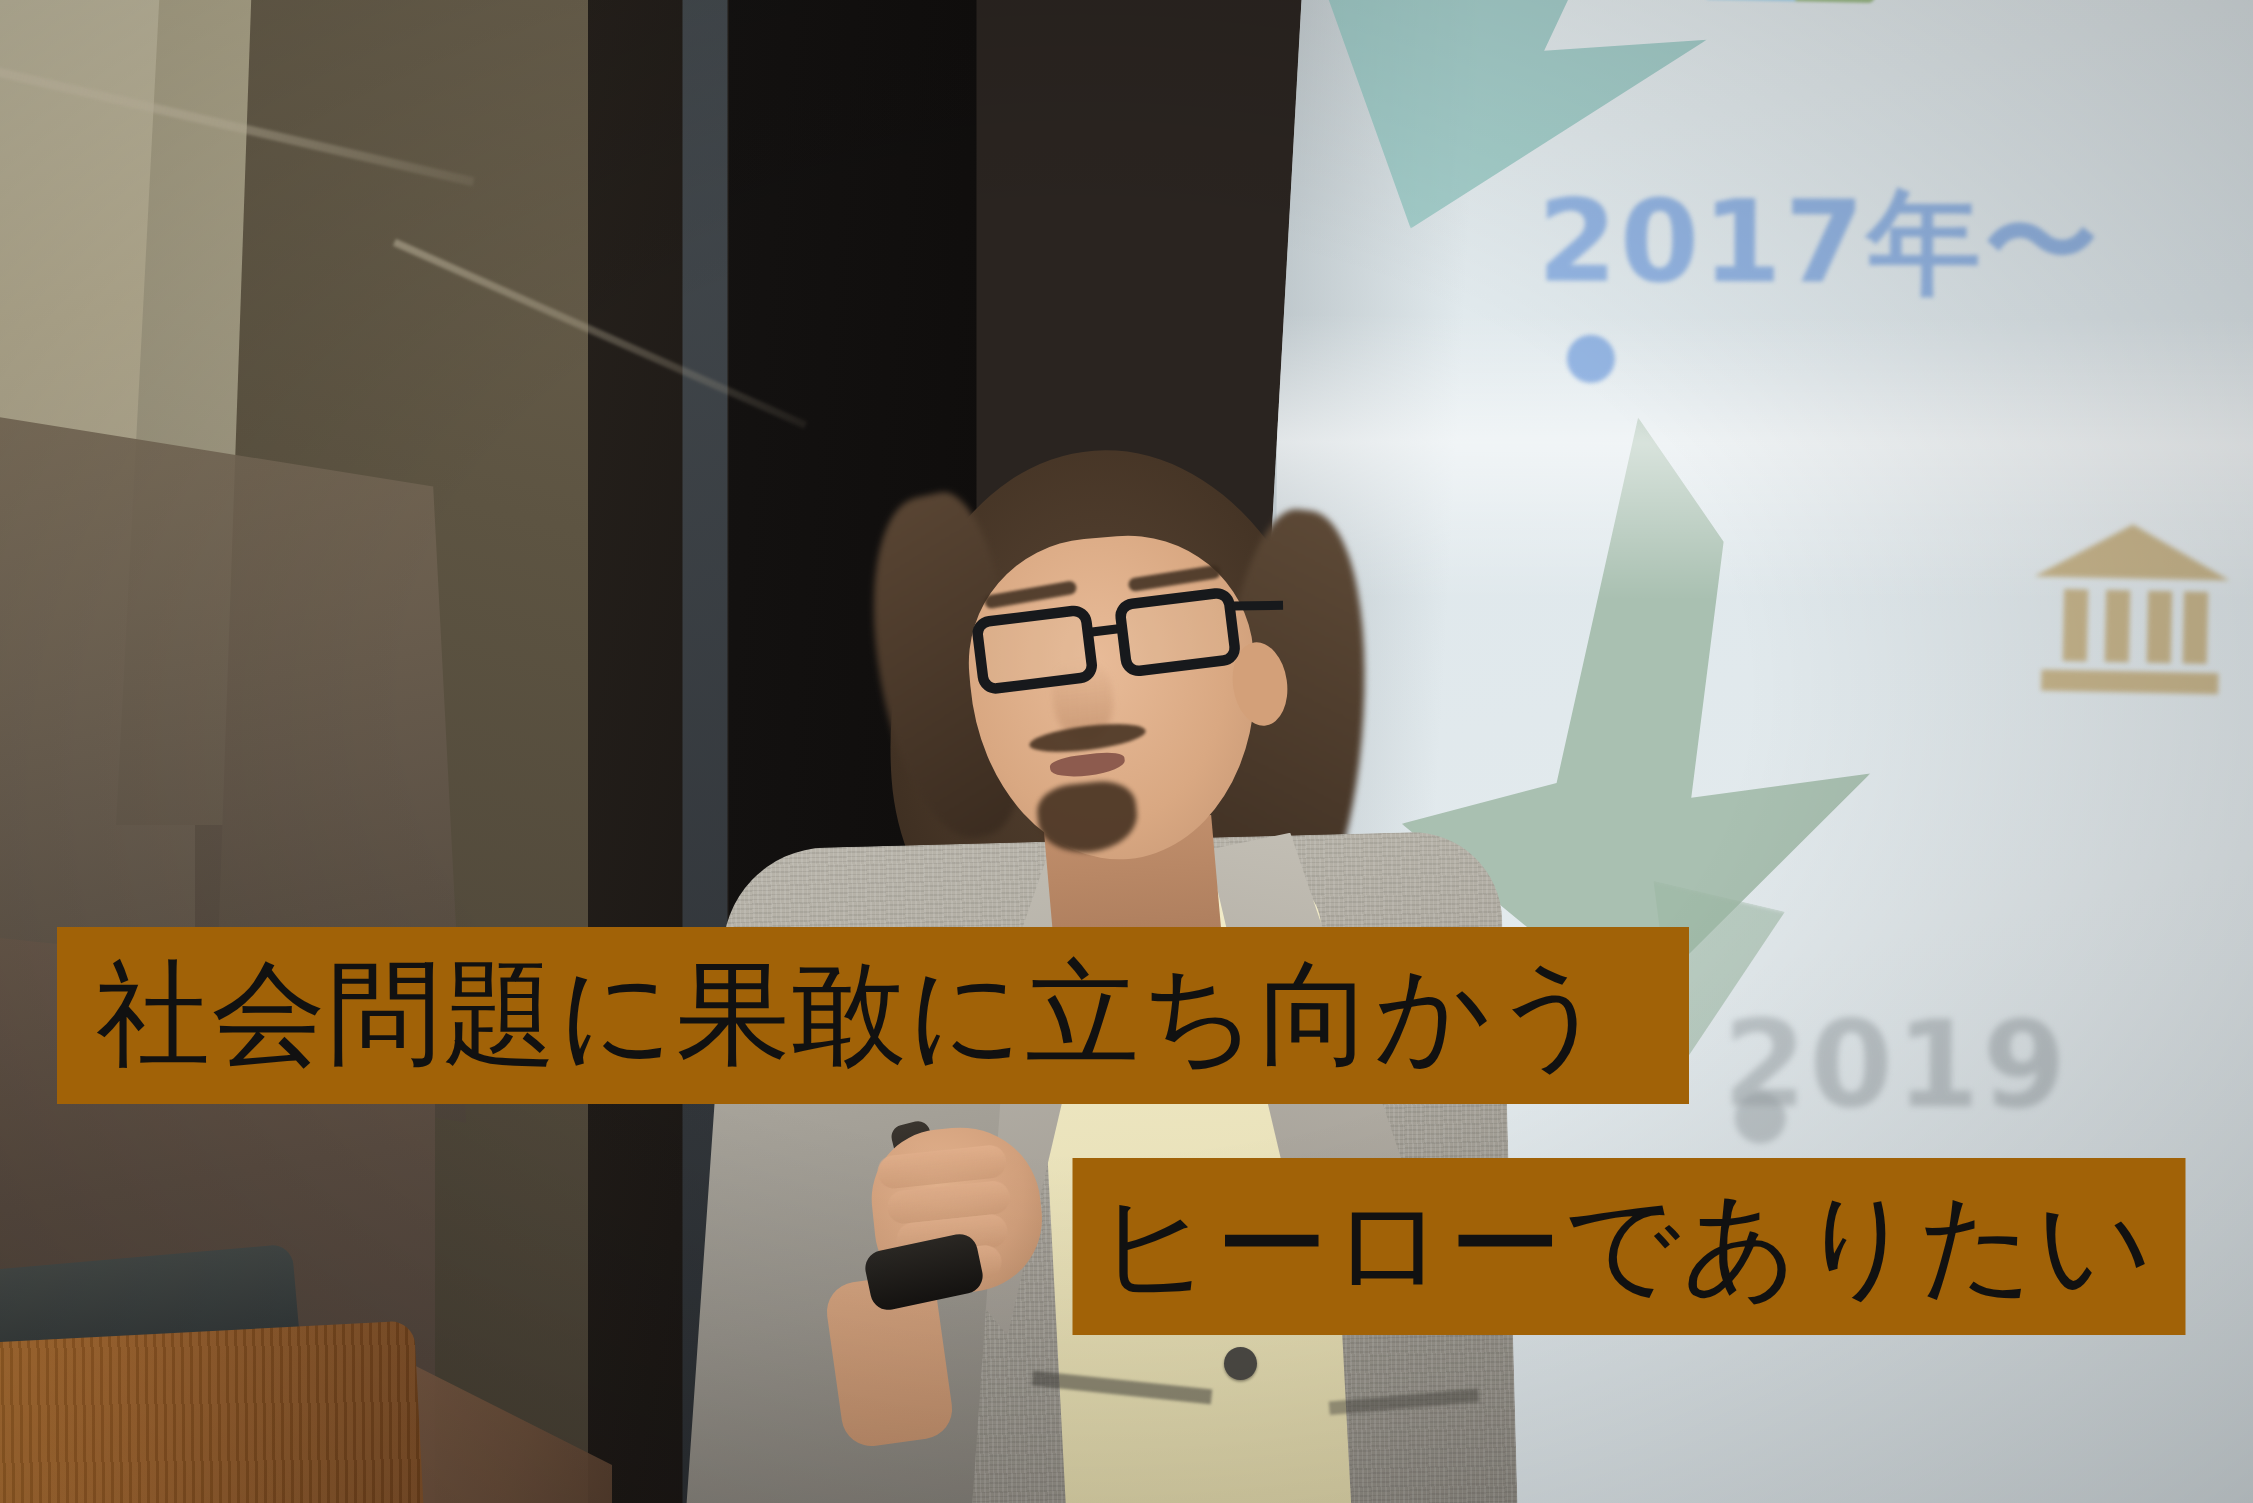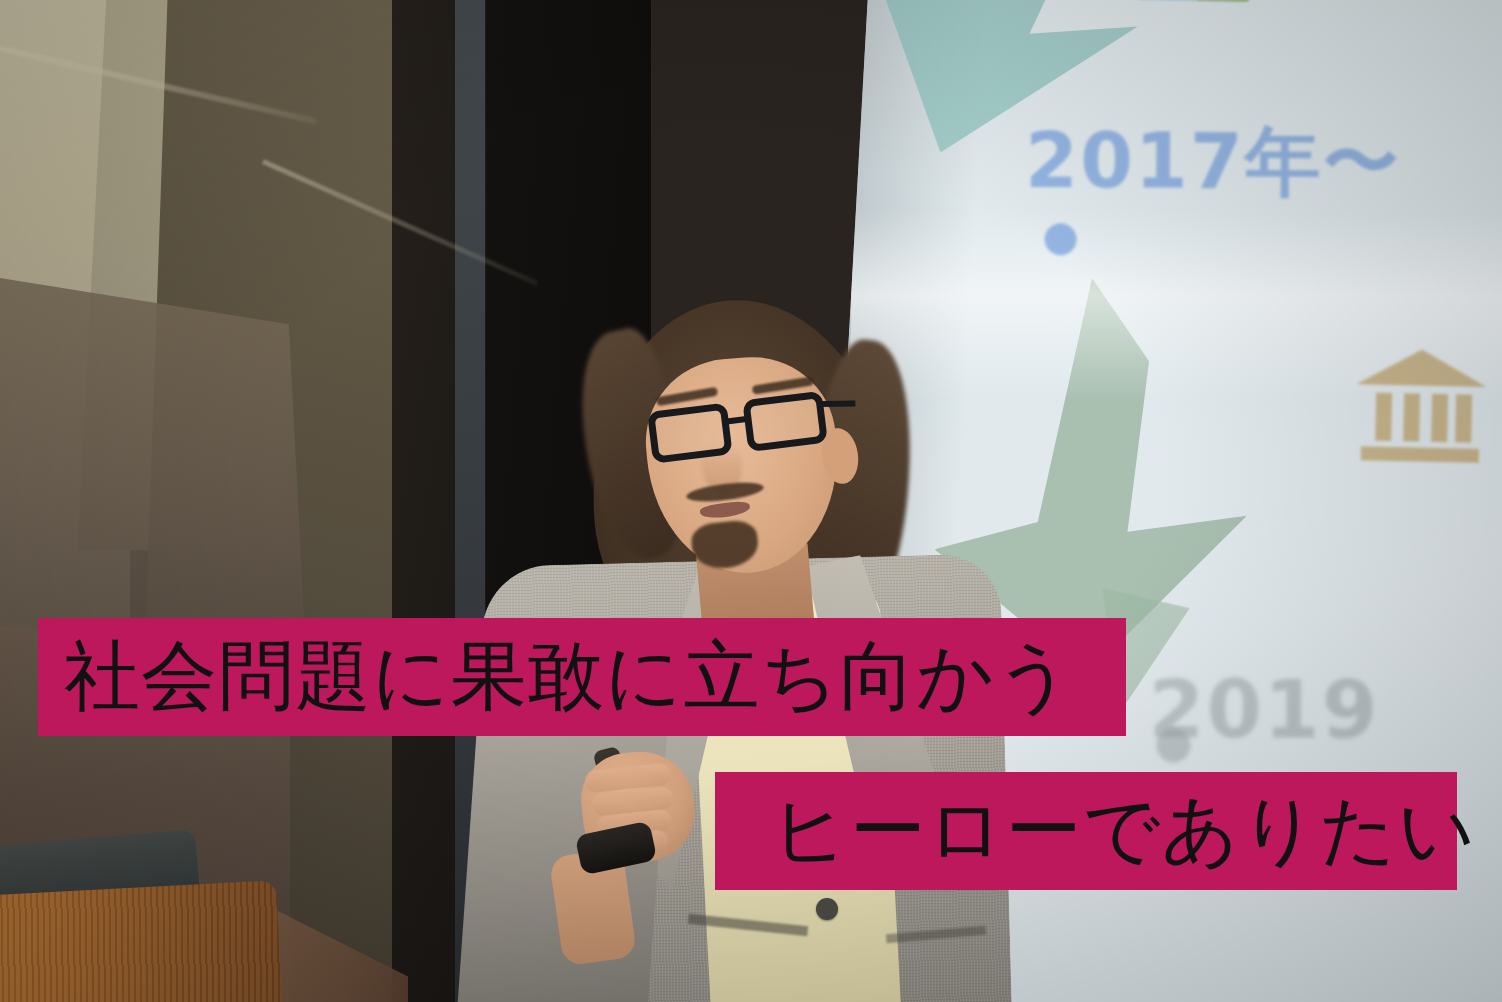--- a/index.html
+++ b/index.html
@@ -538,21 +538,21 @@
     font-size: 62px;
     font-weight: 700;
     letter-spacing: 1px;
     white-space: nowrap;
     text-shadow: 0 1px 2px rgba(0,0,0,.18);
     font-family: "DejaVu Sans", sans-serif;
   }
 
   .caption-band {
     position: absolute;
-    background: #be185d;
+    background: #a16207;
     display: flex;
     align-items: center;
     box-sizing: border-box;
     text-align: center;
   }
   .caption-band span {
     color: #111111;
     font-size: 76px;
     font-weight: 400;
     letter-spacing: 1px;
@@ -560,21 +560,21 @@
     font-family: "DejaVu Sans", sans-serif;
   }
   .caption-line1 {
     left: 38px; top: 618px;
     width: 1088px; height: 118px;
     padding-left: 26px;
   }
   .caption-line2 {
     left: 715px; top: 772px;
     width: 742px; height: 118px;
-    padding-left: 56px;
+    padding-left: 16px;
   }
 </style>
 </head>
 <body>
 
 <div class="stage">
 
   <div class="photo">
     <div class="wall-left-light"></div>
     <div class="wall-left-light2"></div>

